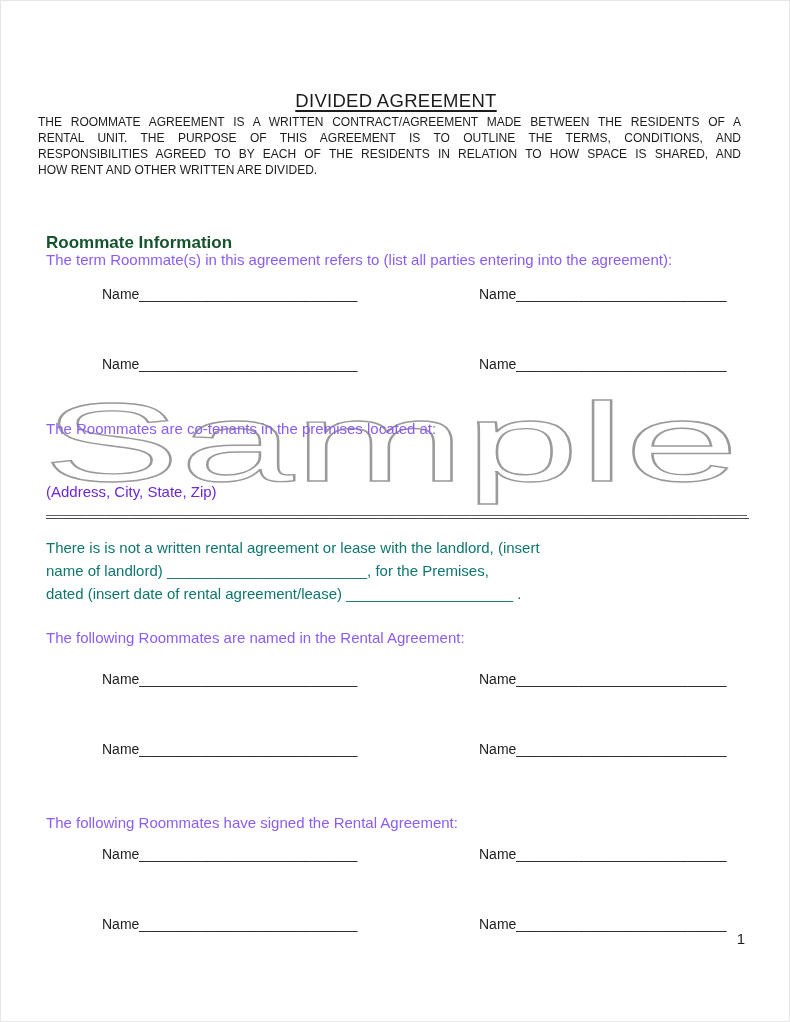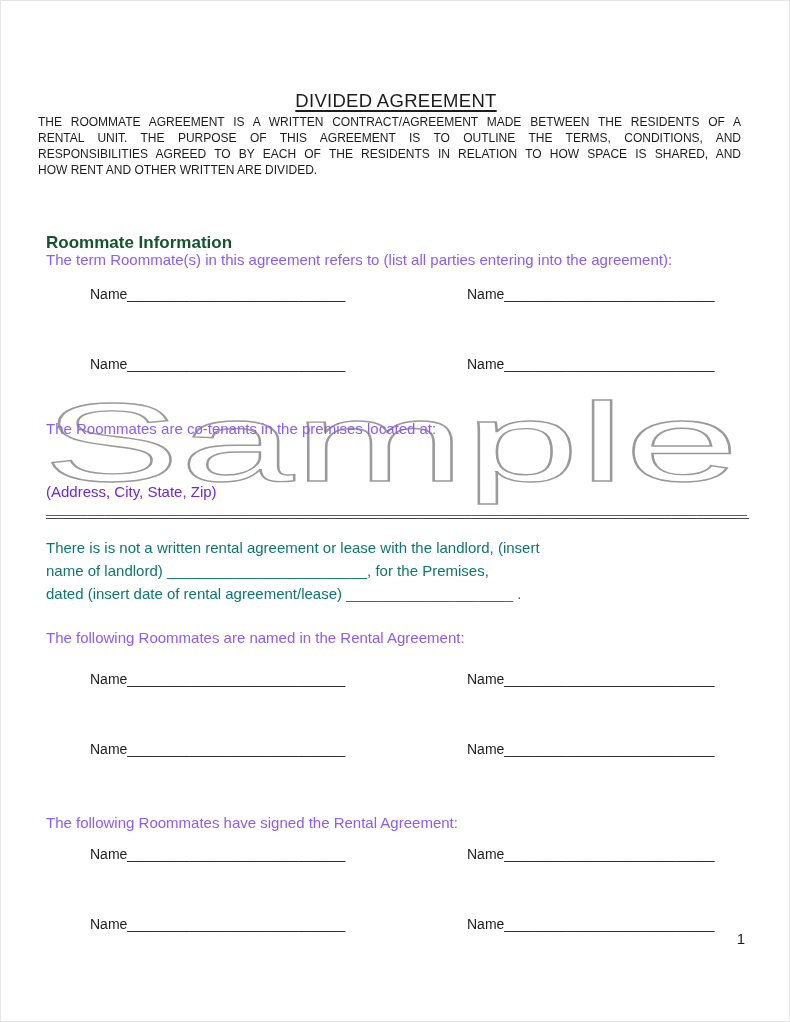--- a/index.html
+++ b/index.html
@@ -31,21 +31,21 @@
     line-height:16px;
     text-align:justify;
     text-align-last:justify;
     white-space:normal;
   }
   .intro .iline.last{text-align:left;text-align-last:left;}
   
   .sec-heading{top:212px;left:45px;font-size:17px;font-weight:bold;color:#14532d;margin-top:20px;}
   .body-line{left:45px;font-size:15px;line-height:19px;color:#8b5cf6;white-space:nowrap;}
   
-  .name-row{left:4px;width:644px;height:20px;}
+  .name-row{left:16px;width:644px;height:20px;}
   .nf{position:absolute;top:0;font-size:14px;line-height:18px;white-space:nowrap;color:#1c1c1c;}
   .nf.left{left:85px;}
   .nf.right{left:462px;}
   .nb{letter-spacing:0;}
   
   .addr-line{
     top:454px;left:45px;width:703px;height:19px;
     font-size:15px;line-height:18px;
     border-bottom:1px solid #4a4a4a;
     overflow:hidden;white-space:nowrap;

